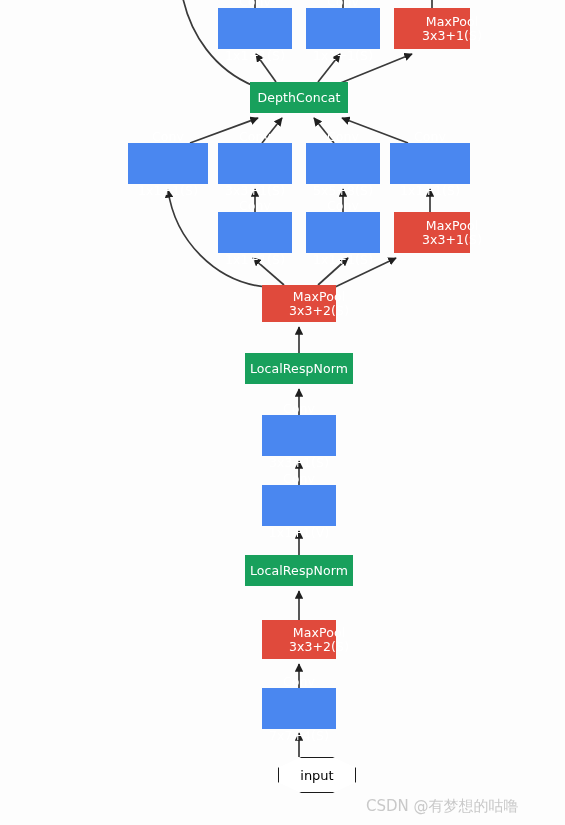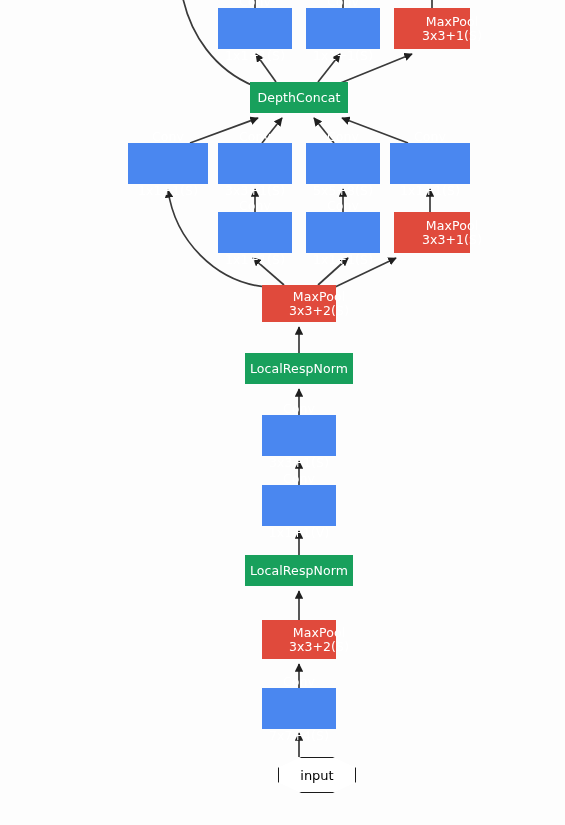--- a/index.html
+++ b/index.html
@@ -183,14 +183,15 @@
       </div>
       <div class="node n-conv" style="left: 262px; top: 688px; width: 74px; height: 41px;">
         <span class="l1">Conv</span>
         <span class="l2">7x7+4(S)</span>
       </div>
       <div class="node-input" style="left: 260px; top: 757px; width: 78px; height: 36px; margin-left: 18px;">
         <span class="l1">input</span>
       </div>
     </div>
 
+  <div class="watermark" style="left: 366px; top: 797px;">CSDN @有梦想的咕噜</div>
 
 </div>
 
 </body></html>

